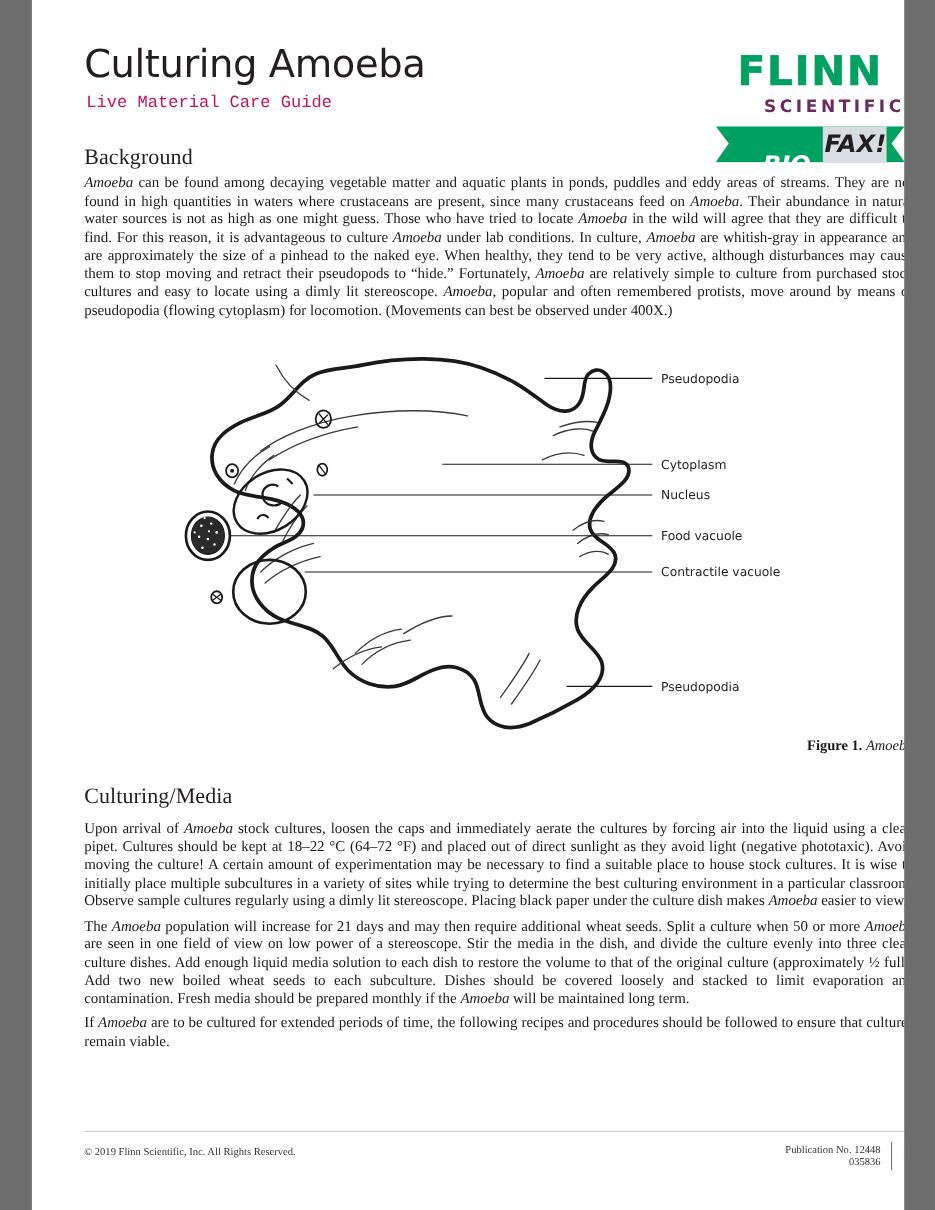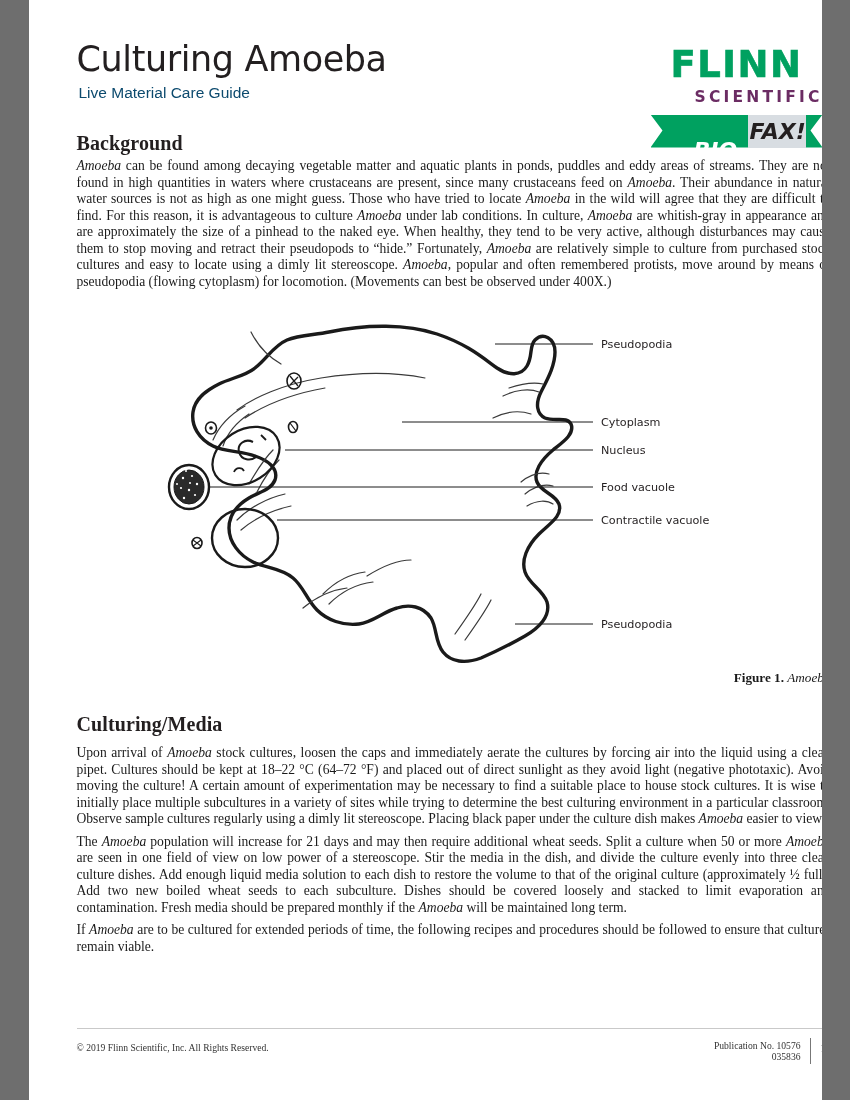--- a/index.html
+++ b/index.html
@@ -36,24 +36,24 @@
     font-family: "DejaVu Sans", "Liberation Sans", sans-serif;
     font-size: 35px;
     font-weight: 400;
     line-height: 1.0;
     letter-spacing: -0.4px;
     color: #231f20;
     margin: 0;
     white-space: nowrap;
   }
   .doc-subtitle {
-    font-family: Liberation Sans, sans-serif;
+    font-family: Liberation Mono, monospace;
     font-size: 15.5px;
     font-weight: 400;
-    color: #0c4a6e;
+    color: #be185d;
     margin: 7px 0 0 2px;
     white-space: nowrap;
   }
 
   
   .logo {
     position: absolute;
     right: 8px;
     top: 4px;
     width: 172px;
@@ -123,21 +123,21 @@
     font-size: 22px;
     color: #231f20;
     line-height: 27px;
   }
 
   
   .section-heading {
     position: absolute;
     left: 48px;
     font-family: "Liberation Serif", "DejaVu Serif", serif;
-    font-weight: 700;
+    font-weight: 400;
     font-size: 20px;
     color: #231f20;
     margin: 0;
     letter-spacing: 0.1px;
   }
   #heading-background { top: 132px; }
   #heading-culturing { top: 713px; }
 
   .body-block {
     position: absolute;
@@ -393,20 +393,20 @@
   <div class="body-block" id="para-culturing">
     <p>Upon arrival of <i>Amoeba</i> stock cultures, loosen the caps and immediately aerate the cultures by forcing air into the liquid using a clean pipet. Cultures should be kept at 18–22 °C (64–72 °F) and placed out of direct sunlight as they avoid light (negative phototaxic). Avoid moving the culture! A certain amount of experimentation may be necessary to find a suitable place to house stock cultures. It is wise to initially place multiple subcultures in a variety of sites while trying to determine the best culturing environment in a particular classroom. Observe sample cultures regularly using a dimly lit stereoscope. Placing black paper under the culture dish makes <i>Amoeba</i> easier to view.</p>
     <p>The <i>Amoeba</i> population will increase for 21 days and may then require additional wheat seeds. Split a culture when 50 or more <i>Amoeba</i> are seen in one field of view on low power of a stereoscope. Stir the media in the dish, and divide the culture evenly into three clean culture dishes. Add enough liquid media solution to each dish to restore the volume to that of the original culture (approximately ½ full). Add two new boiled wheat seeds to each subculture. Dishes should be covered loosely and stacked to limit evaporation and contamination. Fresh media should be prepared monthly if the <i>Amoeba</i> will be maintained long term.</p>
     <p>If <i>Amoeba</i> are to be cultured for extended periods of time, the following recipes and procedures should be followed to ensure that cultures remain viable.</p>
   </div>
 
   <div class="footer">
     <div class="footer-rule"></div>
     <div class="footer-left">© 2019 Flinn Scientific, Inc. All Rights Reserved.</div>
     <div class="footer-right">
-      <div>Publication No. 10576</div>
+      <div>Publication No. 12448</div>
       <div>035836</div>
     </div>
     <div class="footer-divider"></div>
     <div class="footer-page">1</div>
   </div>
 
 </div>
 
 </body></html>

